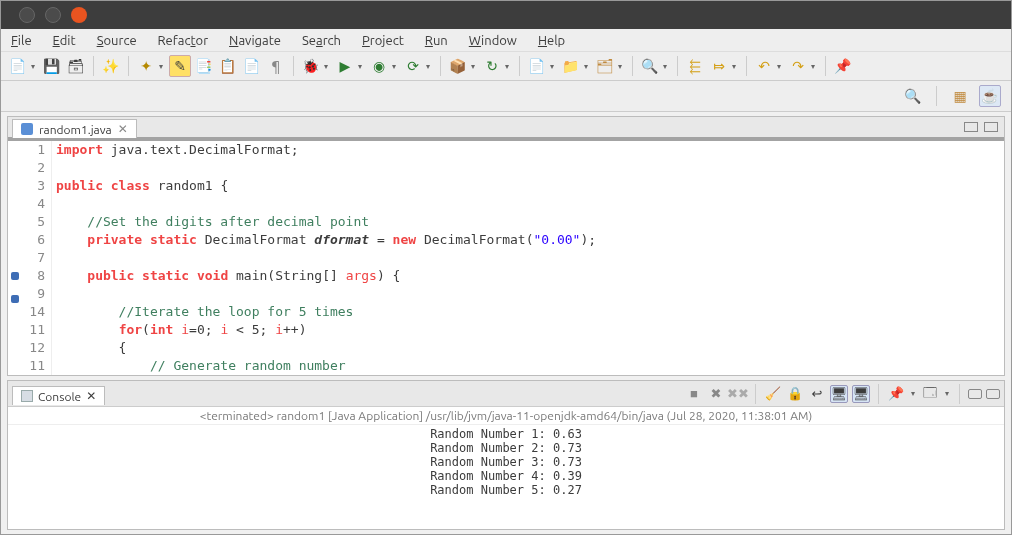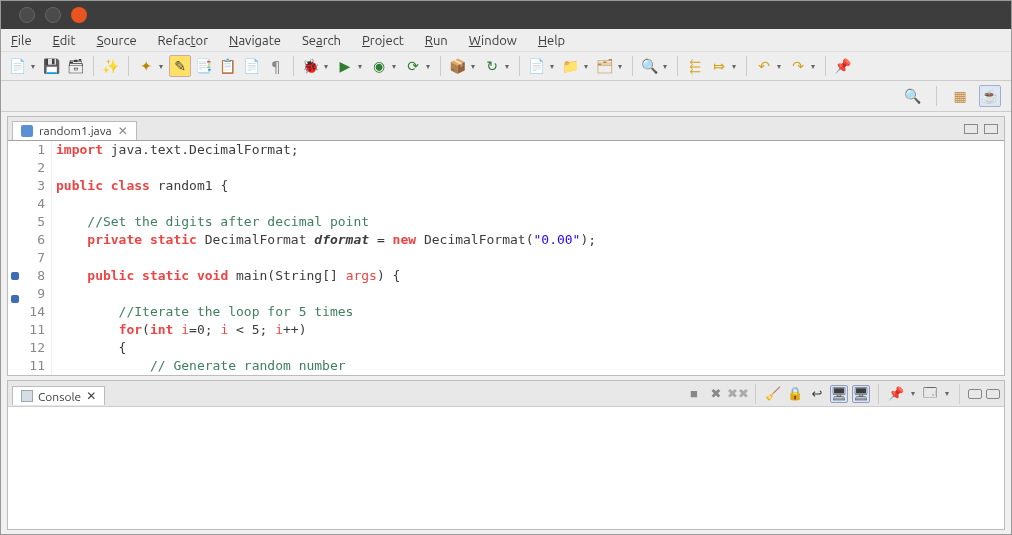--- a/index.html
+++ b/index.html
@@ -12,21 +12,21 @@
 .wc.close { background: #e95420; }
 .menubar { background: #eeeeee; padding: 4px 10px; border-bottom: 1px solid #ddd; }
 .menubar span { margin-right: 18px; cursor: pointer; }
 .menubar span u { text-decoration: underline; }
 .toolbar { background: #eeeeee; padding: 3px 6px; border-bottom: 1px solid #ccc; display: flex; align-items: center; gap: 2px; flex-wrap: wrap; }
 .tb-sep { width: 1px; height: 20px; background: #ccc; margin: 0 4px; }
 .tb-btn { width: 22px; height: 22px; display: inline-flex; align-items: center; justify-content: center; border-radius: 2px; cursor: pointer; font-size: 14px; }
 .tb-dd { width: 8px; font-size: 8px; color: #666; cursor: pointer; }
 .quickbar { background: #eeeeee; padding: 4px 10px; border-bottom: 1px solid #ccc; display: flex; justify-content: flex-end; align-items: center; gap: 8px; }
 .editor-frame { margin: 4px 6px; border: 1px solid #bcbcbc; background: #fff; flex: 0 0 auto; display: flex; flex-direction: column; }
-.tabbar { background: #e8e8e8; display: flex; align-items: center; border-bottom: 1px solid #a3a3a3; height: 24px; }
+.tabbar { background: #e8e8e8; display: flex; align-items: center; border-bottom: 4px solid #a3a3a3; height: 24px; }
 .tab { background: #fff; border: 1px solid #bcbcbc; border-bottom: none; padding: 2px 8px; margin-left: 4px; margin-top: 3px; display: flex; align-items: center; gap: 6px; font-size: 12px; }
 .tab .icn { width: 12px; height: 12px; background: #5a8fd6; border-radius: 2px; }
 .tab .x { color: #888; cursor: pointer; font-size: 12px; }
 .tabbar .spacer { flex: 1; }
 .tabbar .mm { margin-right: 6px; display: flex; gap: 6px; }
 .tabbar .mm span { width: 14px; height: 10px; border: 1px solid #888; cursor: pointer; }
 .code-area { display: flex; font-family: "DejaVu Sans Mono","Consolas",monospace; font-size: 13px; line-height: 18px; height: 234px; overflow: hidden; }
 .gutter { width: 30px; text-align: right; padding-right: 6px; color: #888; background: #fff; border-right: 1px solid #eee; }
 .marker-col { width: 14px; background: #fff; }
 .marker-col .m { height: 18px; }
@@ -197,13 +197,19 @@
       <span class="tb-sep"></span>
       <span class="b" style="color:#2e7d32">📌</span>
         <span class="tb-dd">▾</span>
       <span class="b">🗔</span>
         <span class="tb-dd">▾</span>
       <span class="tb-sep"></span>
       <span class="b" style="border:1px solid #888;width:14px;height:10px"></span>
       <span class="b" style="border:1px solid #888;width:14px;height:10px"></span>
     </div>
   </div>
+  <div class="console-status">&lt;terminated&gt; random1 [Java Application] /usr/lib/jvm/java-11-openjdk-amd64/bin/java (Jul 28, 2020, 11:38:01 AM)</div>
+  <div class="console-out">Random Number 1: 0.63
+Random Number 2: 0.73
+Random Number 3: 0.73
+Random Number 4: 0.39
+Random Number 5: 0.27</div>
 </div>
 
 </body></html>

